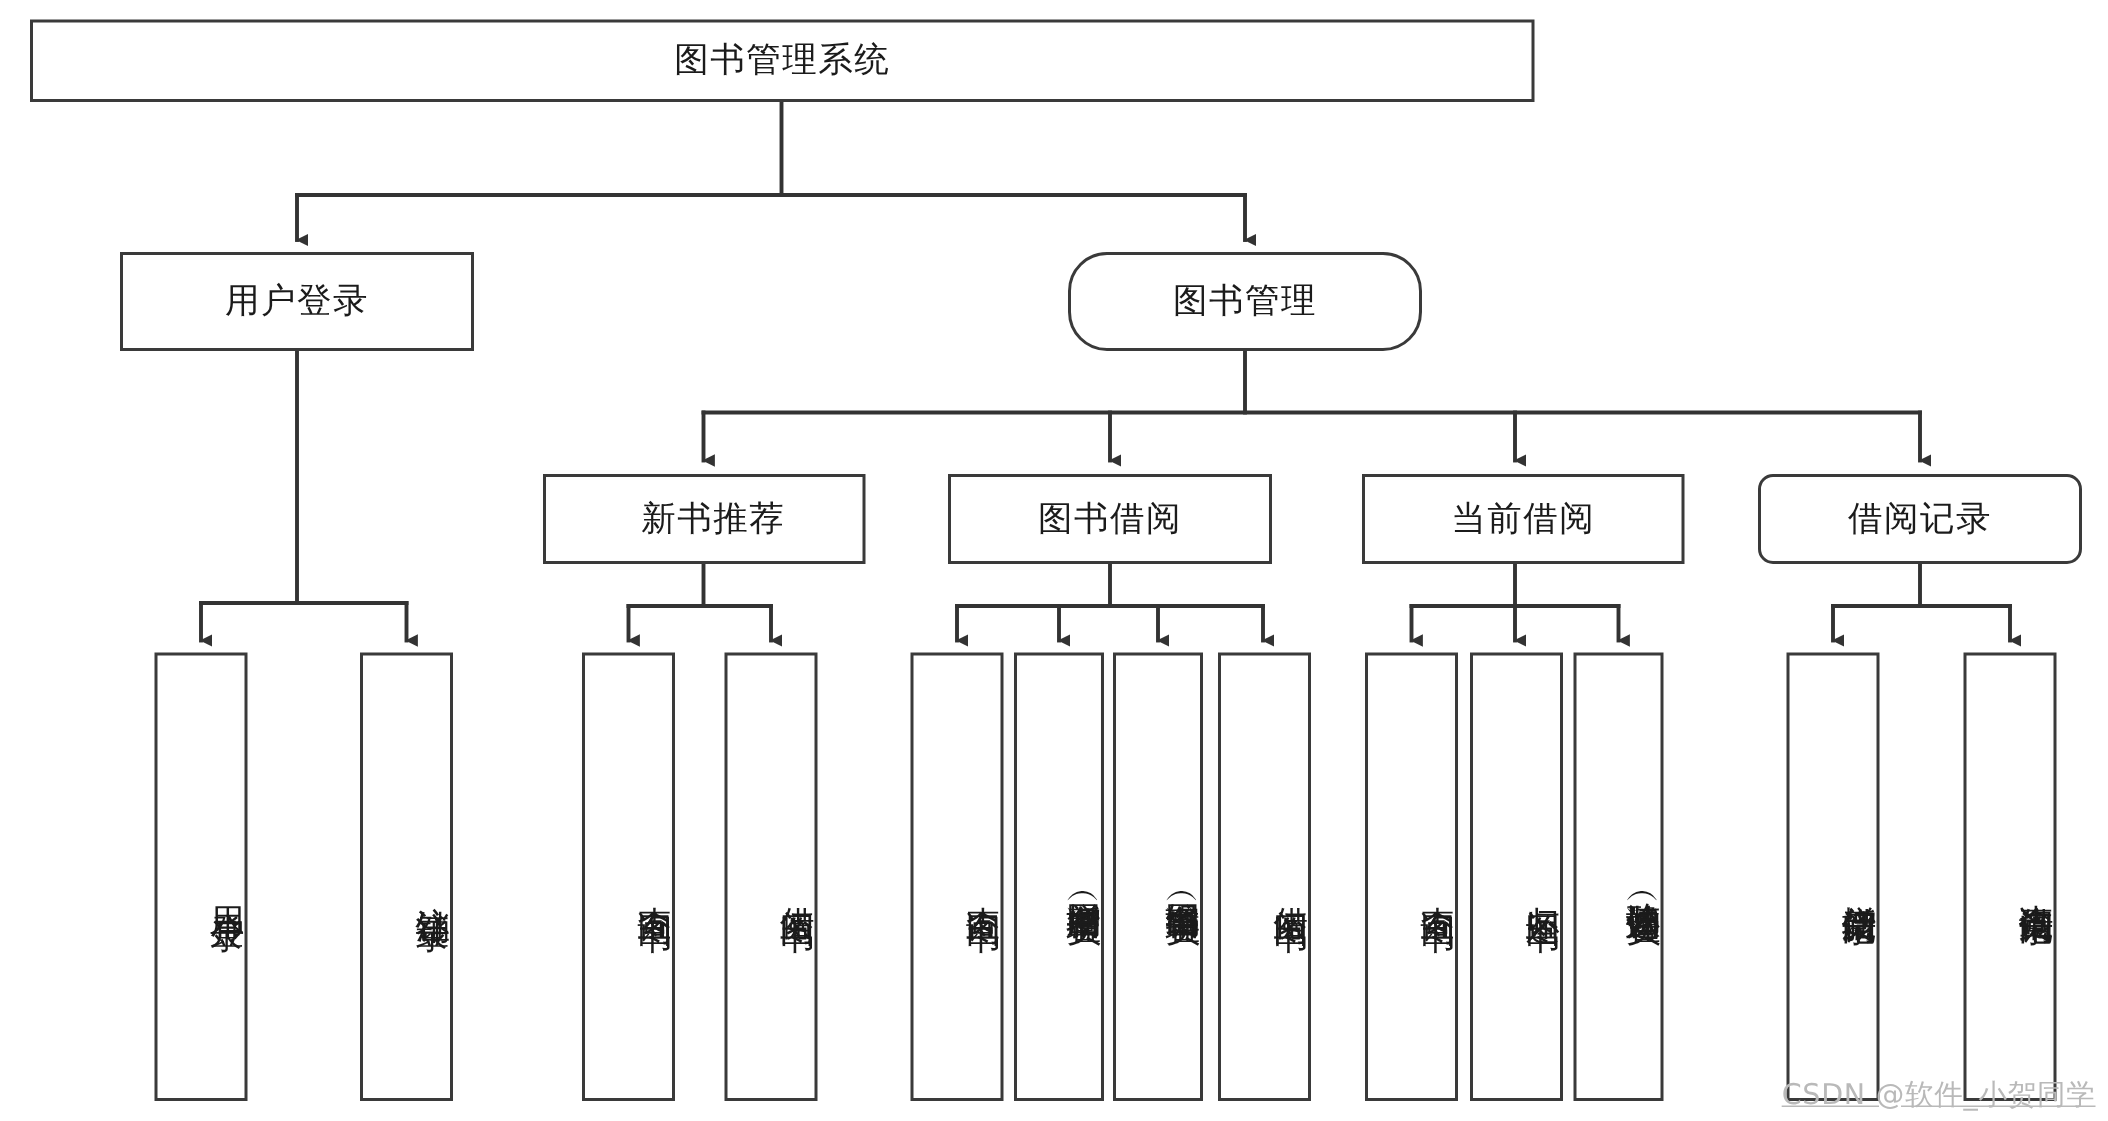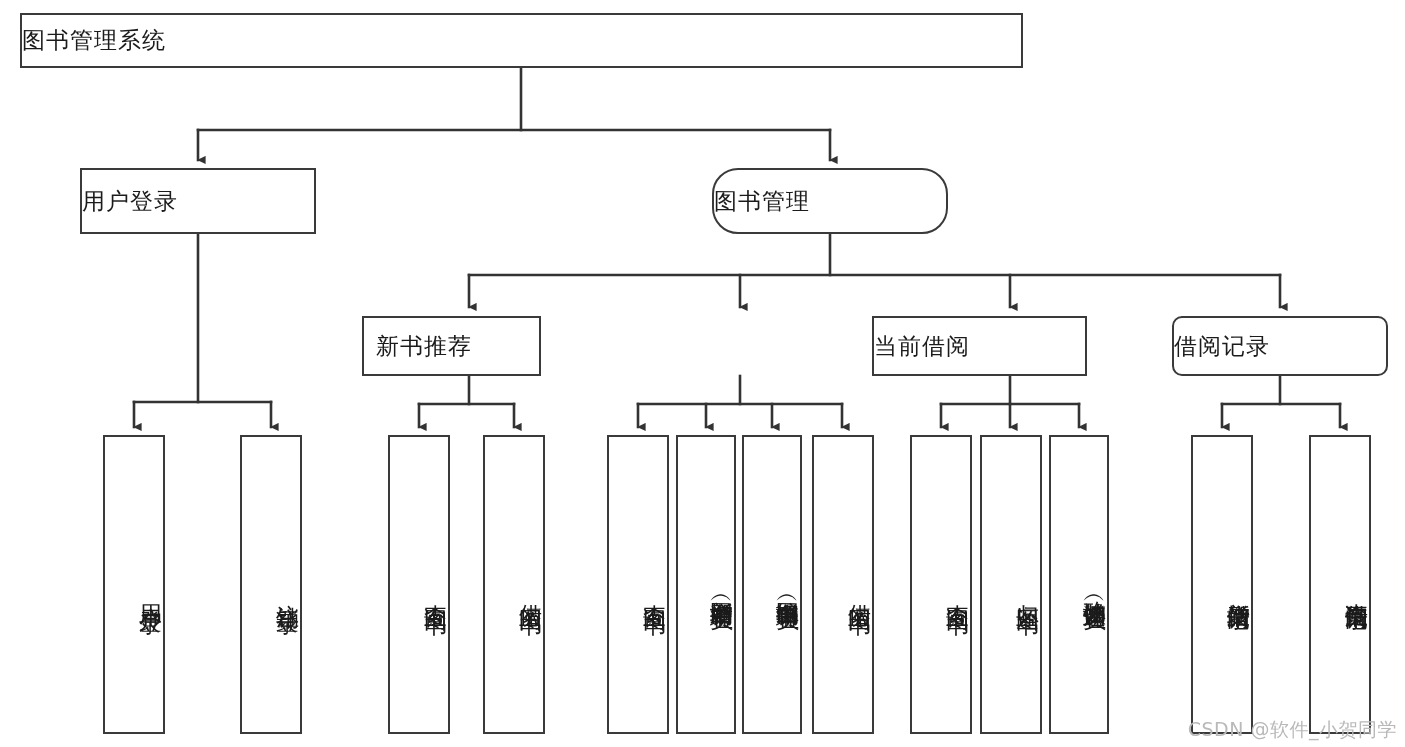--- a/index.html
+++ b/index.html
@@ -24,21 +24,21 @@
     width: 1405px;
     height: 747px;
   }
   .node {
     position: absolute;
     box-sizing: border-box;
     background: #ffffff;
     border: 2.5px solid #3a3a3a;
     display: flex;
     align-items: center;
-    justify-content: flex-start;
+    justify-content: center;
     color: #1b1b1b;
   }
   .node.horizontal {
     font-size: 23px;
     letter-spacing: 1px;
   }
   .node.vertical {
     writing-mode: vertical-rl;
     text-orientation: upright;
     font-size: 23px;
@@ -57,20 +57,21 @@
     white-space: pre;
   }
   #watermark {
     position: absolute;
     right: 8px;
     bottom: 4px;
     font-size: 19px;
     color: #b9b9b9;
     letter-spacing: 0.5px;
     user-select: none;
+    text-decoration: underline;
   }
 </style>
 </head>
 <body>
 
 <div id="diagram-root">
 
   <svg id="wires" viewBox="0 0 1405 747" xmlns="http://www.w3.org/2000/svg">
     <defs>
       <marker id="arrow" markerWidth="9" markerHeight="9" refX="4.5" refY="7.6" orient="auto" markerUnits="userSpaceOnUse">
@@ -125,24 +126,27 @@
     <span class="node-label">图书管理系统</span>
   </div>
 
   <div class="node horizontal" style="left:80px; top:168px; width:236px; height:66px;">
     <span class="node-label">用户登录</span>
   </div>
   <div class="node horizontal" style="left:712px; top:168px; width:236px; height:66px;border-radius:26px;">
     <span class="node-label">图书管理</span>
   </div>
 
-  <div class="node horizontal" style="left:362px; top:316px; width:179px; height:60px;padding-left:12px;">
+  <div class="node horizontal" style="left:362px; top:316px; width:215px; height:60px;padding-left:12px;">
     <span class="node-label">新书推荐</span>
   </div>
-  <div class="node horizontal" style="left:872px; top:316px; width:215px; height:60px;">
+  <div class="node horizontal" style="left:632px; top:316px; width:216px; height:60px;">
+    <span class="node-label">图书借阅</span>
+  </div>
+  <div class="node horizontal" style="left:908px; top:316px; width:215px; height:60px;">
     <span class="node-label">当前借阅</span>
   </div>
   <div class="node horizontal" style="left:1172px; top:316px; width:216px; height:60px;border-radius:10px;">
     <span class="node-label">借阅记录</span>
   </div>
 
   <div class="node vertical" style="left:103px; top:435px; width:62px; height:299px;">
     <span class="node-label">用户登录</span>
   </div>
   <div class="node vertical" style="left:240px; top:435px; width:62px; height:299px;">

